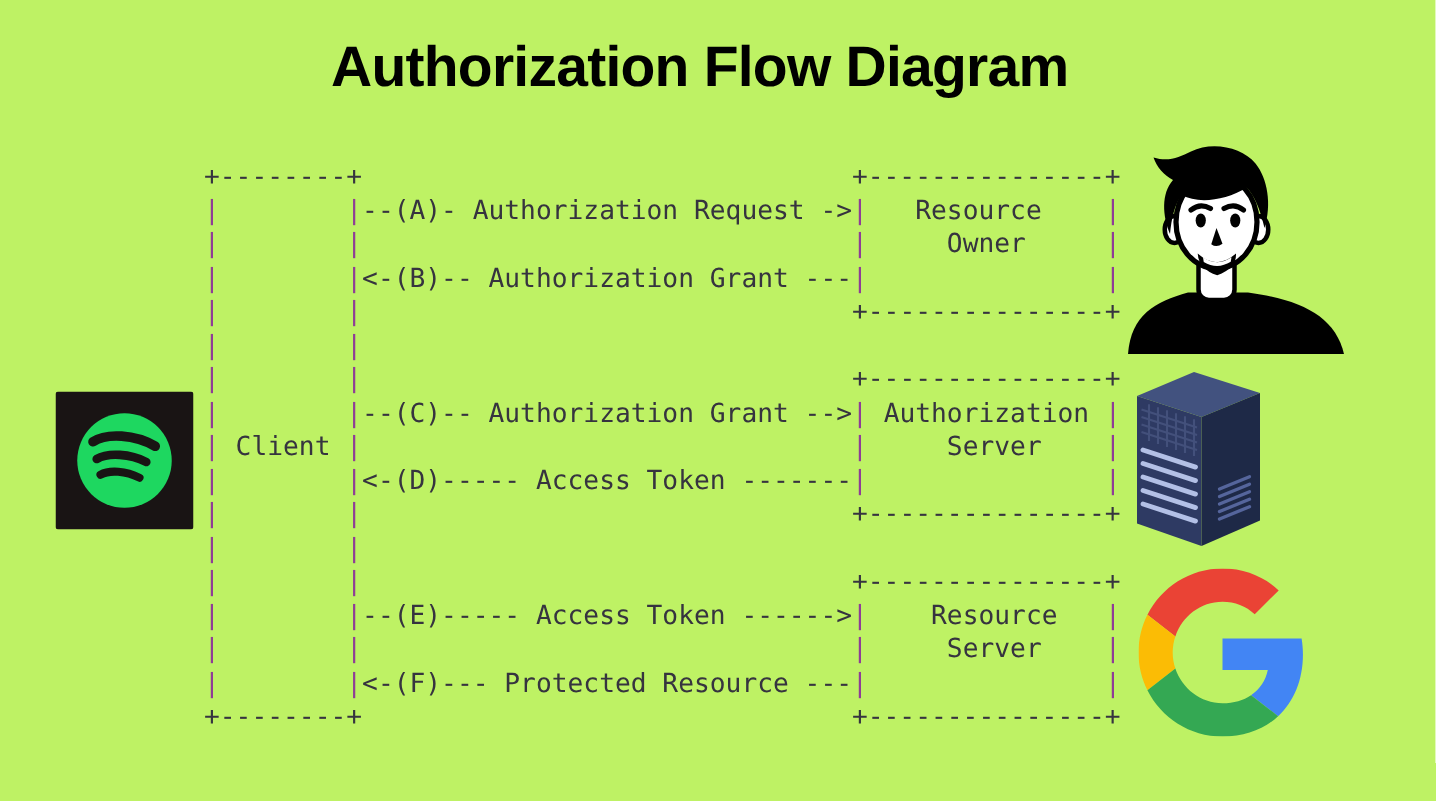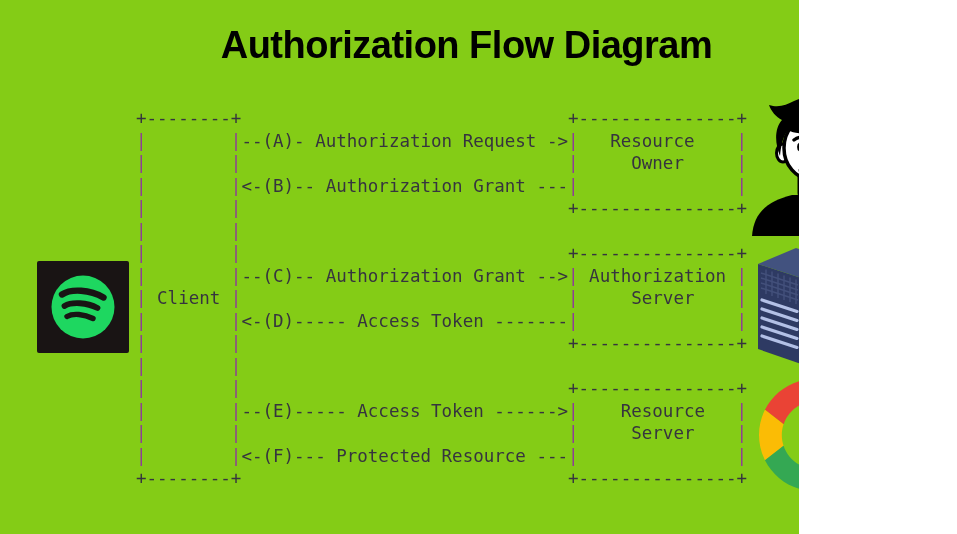--- a/index.html
+++ b/index.html
@@ -1,19 +1,19 @@
 <!DOCTYPE html>
 <html><head>
 <meta charset="utf-8">
 <style>
   html,body { margin:0; padding:0; background:#ffffff; }
   .stage {
     position: relative;
-    width: 799px; height: 534px;
-    background: #84cc16;
+    width: 957px; height: 534px;
+    background: #bef264;
     overflow: hidden;
     font-family: "Liberation Sans", sans-serif;
   }
   .title {
     position: absolute;
     top: 26px; left: 0; width: 933px;
     margin: 0;
     text-align: center;
     font-family: "Liberation Sans", sans-serif;
     font-weight: bold;

